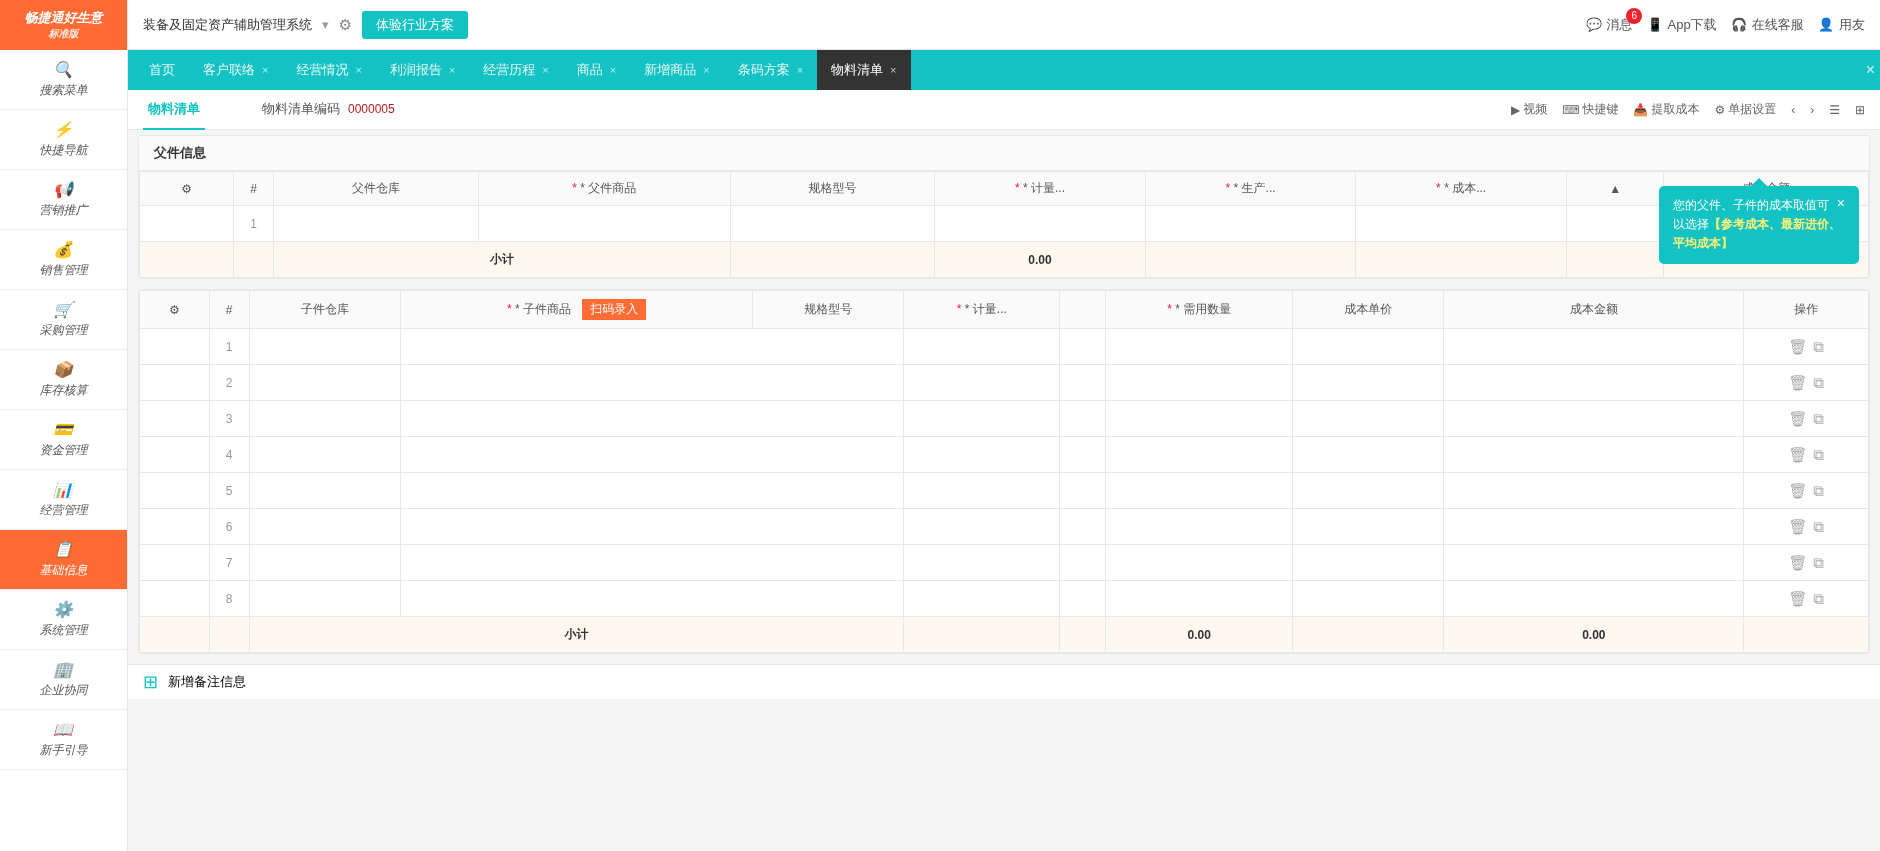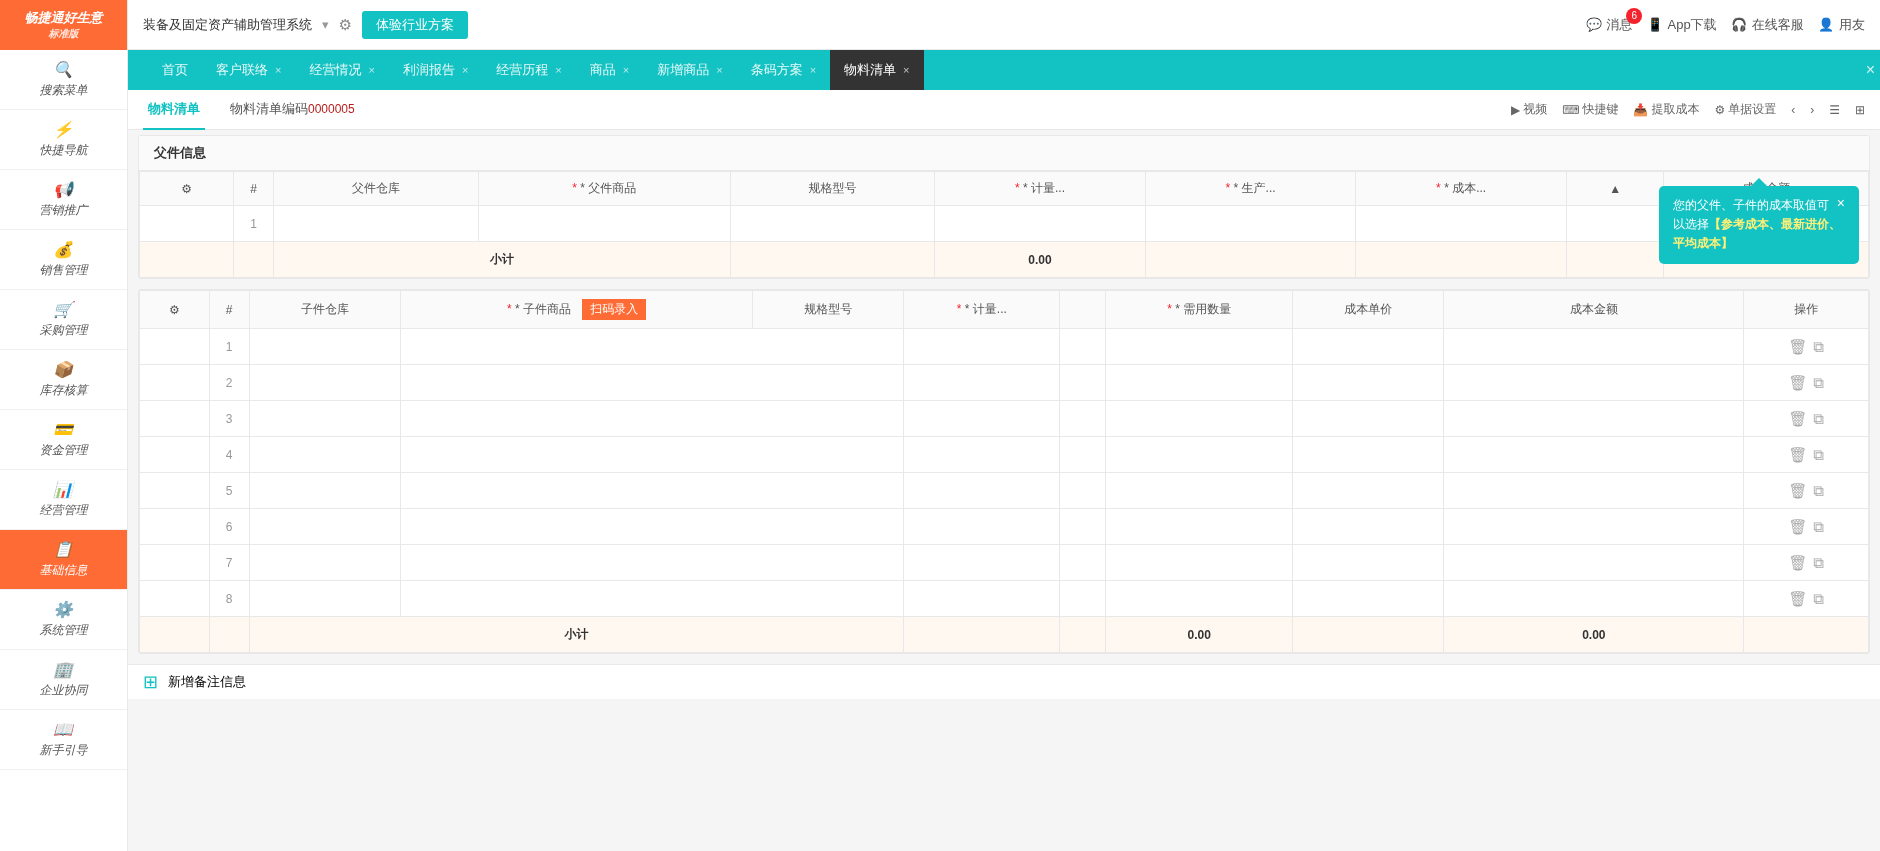--- a/index.html
+++ b/index.html
@@ -89,21 +89,21 @@
       cursor: pointer;
       position: relative;
     }
 
     
     .nav-tabs {
       background: #13c2c2;
       display: flex;
       align-items: center;
       height: 40px;
-      padding: 0 20px;
+      padding: 0 7px;
       overflow: hidden;
       position: relative;
     }
     .nav-tab {
       padding: 0 14px;
       height: 40px;
       display: flex;
       align-items: center;
       color: rgba(255,255,255,0.9);
       cursor: pointer;
@@ -417,21 +417,21 @@
     <span class="nav-close-all">×</span>
   </div>
 
   <div class="content">
 
     <div class="sub-tabs">
       <div class="sub-tabs-left">
         <div class="sub-tab active">
           <span>物料清单</span>
         </div>
-        <div class="sub-tab" style="display:flex;align-items:center;gap:0;">
+        <div class="sub-tab" style="display:flex;align-items:center;gap:8px;margin-left:32px;">
           <span>物料清单编码</span>
           <span class="bom-code">0000005</span>
         </div>
       </div>
       <div class="sub-tabs-right">
         <span>
           <span>▶</span>
           <span>视频</span>
         </span>
         <span>

